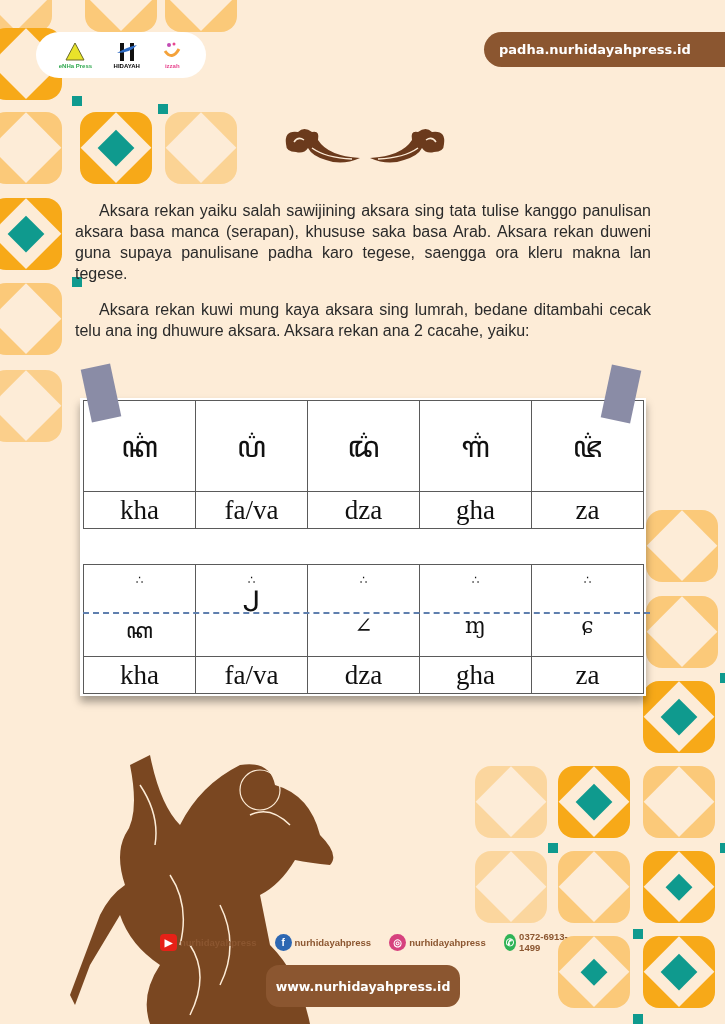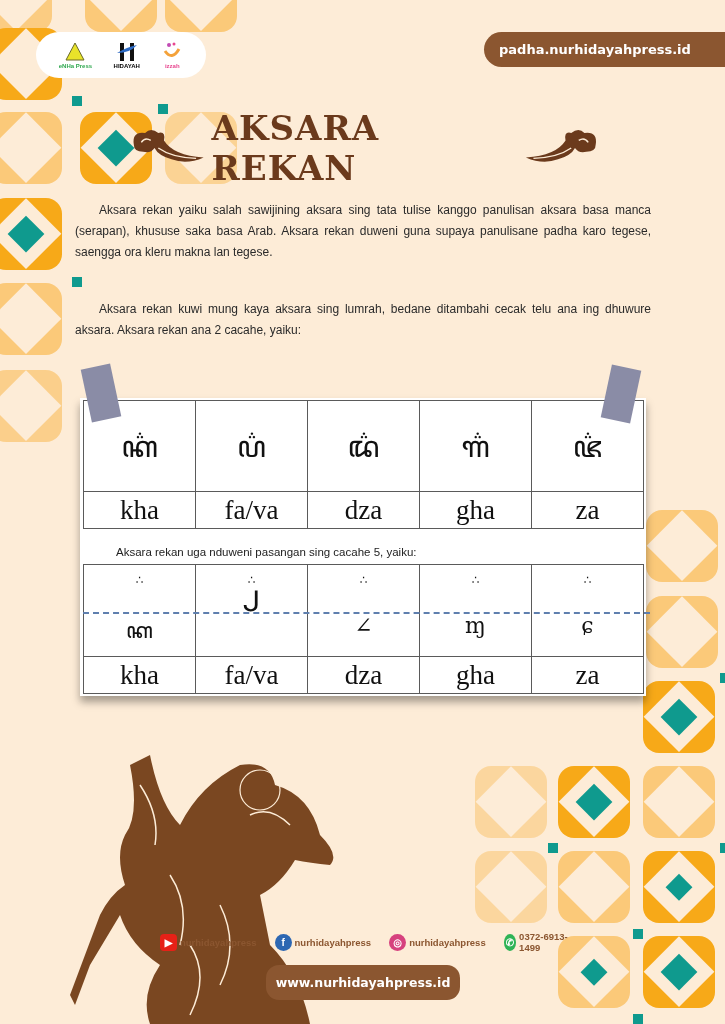--- a/index.html
+++ b/index.html
@@ -46,21 +46,21 @@
     position: absolute; left: 130px; top: 118px; width: 470px; height: 60px;
     display: flex; align-items: center; justify-content: center; gap: 6px;
   }
   .title {
     font-family: "DejaVu Serif", serif; font-weight: bold; font-size: 34px;
     color: #6b3a1c; letter-spacing: 1px;
   }
   .swirl { width: 80px; height: 44px; }
 
   .para {
-    position: absolute; left: 75px; width: 576px; font-size: 12px; line-height: 21px;
+    position: absolute; left: 75px; width: 576px; font-size: 16px; line-height: 21px;
     color: #2a2a2a; text-align: justify; text-indent: 24px;
   }
 
   .paper {
     position: absolute; left: 80px; top: 398px; width: 566px; height: 298px;
     background: #ffffff; box-shadow: 0 6px 8px rgba(0,0,0,0.35);
   }
   .tape {
     position: absolute; width: 30px; height: 54px; background: #8a8ca6;
   }
@@ -89,21 +89,21 @@
   .socials {
     position: absolute; left: 160px; top: 932px; width: 420px; height: 20px;
     display: flex; align-items: center; gap: 8px; font-size: 9.5px; font-weight: bold; color: #8b5630;
   }
   .soc { display: flex; align-items: center; gap: 3px; margin-right: 10px; }
   .soc .ic {
     width: 17px; height: 17px; border-radius: 50%; display: flex; align-items: center;
     justify-content: center; color: #fff; font-size: 10px; font-weight: bold;
   }
   .url-bottom {
-    position: absolute; left: 266px; top: 965px; width: 194px; height: 35px;
+    position: absolute; left: 266px; top: 965px; width: 194px; height: 42px;
     background: #8b5630; border-radius: 13px; color: #fff;
     font-family: "DejaVu Sans", sans-serif; font-weight: bold; font-size: 12.5px;
     display: flex; align-items: center; justify-content: center;
   }
   .wayang { position: absolute; left: 70px; top: 745px; width: 300px; height: 279px; }
 </style>
 </head>
 <body>
 
 <div class="deco">
@@ -215,21 +215,20 @@
   </div>
 </div>
 
 <div class="url-top">padha.nurhidayahpress.id</div>
 
 <div class="title-row">
   <svg class="swirl" viewBox="0 0 80 44">
     <path d="M4,18 Q2,4 16,6 Q22,0 30,6 Q38,4 36,14 Q46,30 78,32 Q60,40 44,34 Q30,30 26,22 Q22,28 14,26 Q4,26 4,18Z" fill="#6b3a1c"></path>
     <path d="M12,16 Q16,10 22,14 M30,22 Q44,32 70,33" stroke="#fdecd7" stroke-width="1.5" fill="none"></path>
   </svg>
-  <span class="title">AKSARA REKAN</span>
   <svg class="swirl" viewBox="0 0 80 44">
     <path d="M76,18 Q78,4 64,6 Q58,0 50,6 Q42,4 44,14 Q34,30 2,32 Q20,40 36,34 Q50,30 54,22 Q58,28 66,26 Q76,26 76,18Z" fill="#6b3a1c"></path>
     <path d="M68,16 Q64,10 58,14 M50,22 Q36,32 10,33" stroke="#fdecd7" stroke-width="1.5" fill="none"></path>
   </svg>
 </div>
 
 <p class="para" style="top:200px;">Aksara rekan yaiku salah sawijining aksara sing tata tulise kanggo panulisan aksara basa manca (serapan), khususe saka basa Arab. Aksara rekan duweni guna supaya panulisane padha karo tegese, saengga ora kleru makna lan tegese.</p>
 <p class="para" style="top:299px;">Aksara rekan kuwi mung kaya aksara sing lumrah, bedane ditambahi cecak telu ana ing dhuwure aksara. Aksara rekan ana 2 cacahe, yaiku:</p>
 
 <div class="paper">
@@ -255,21 +254,20 @@
     <tr>
       <td class="latin">kha</td>
       <td class="latin">fa/va</td>
       <td class="latin">dza</td>
       <td class="latin">gha</td>
       <td class="latin">za</td>
     </tr>
   </tbody>
     </table>
 
-  <div class="subtext">Aksara rekan uga nduweni pasangan sing cacahe 5, yaiku:</div>
 
   <table class="grid" style="top:166px;">
     <tbody>
         <tr>
       <td class="pasangan-cell">
             <span class="dots">∴</span>
             <span class="pglyph">ꦏ</span>
           </td>
       <td class="pasangan-cell">
             <span class="dots">∴</span>

